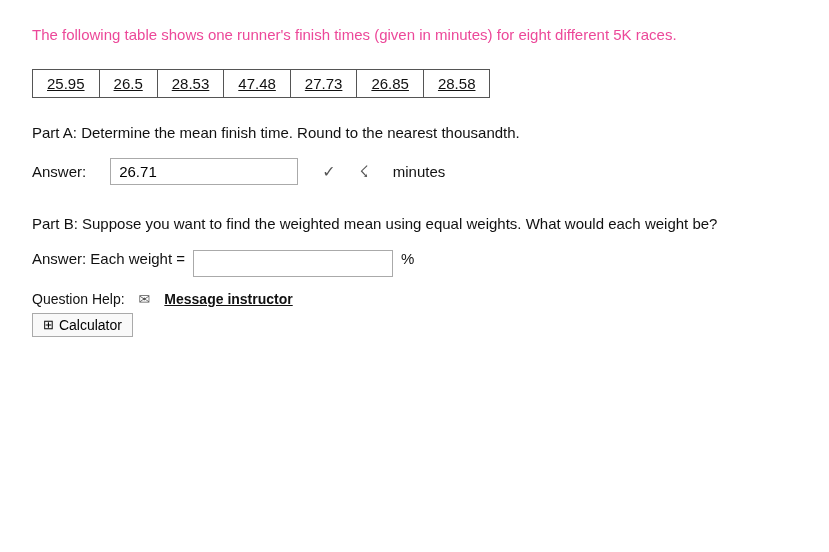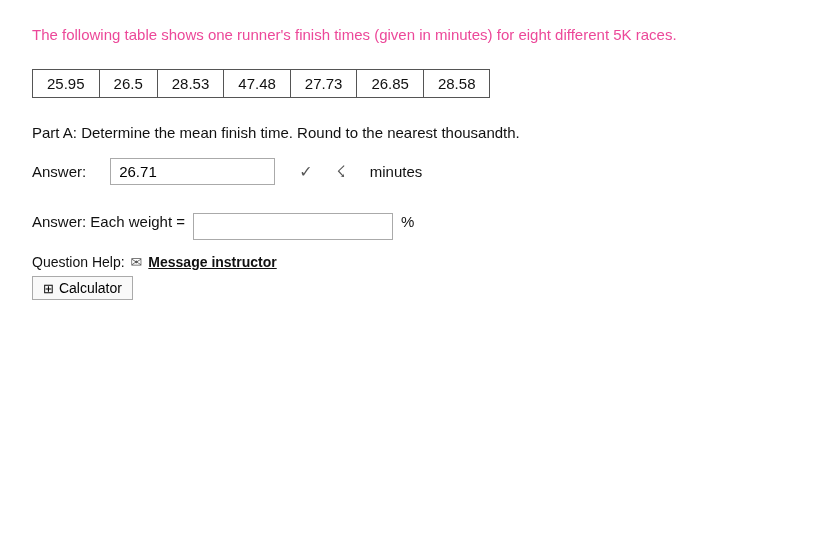--- a/index.html
+++ b/index.html
@@ -40,20 +40,21 @@
       margin-bottom: 24px;
     }
 
     .table-cell {
       border: 1px solid #555;
       padding: 5px 14px;
       font-size: 15px;
       color: #111;
       min-width: 56px;
       text-align: center;
+      text-decoration: underline;
     }
 
     .table-cell:not(:first-child) {
       border-left: none;
     }
 
     .part-label {
       font-size: 15px;
       color: #111;
       margin-bottom: 14px;
@@ -70,21 +71,21 @@
     .answer-label {
       font-size: 15px;
       color: #111;
       white-space: nowrap;
     }
 
     .answer-input {
       border: 1px solid #aaa;
       padding: 4px 8px;
       font-size: 15px;
-      width: 165px;
+      width: 188px;
       outline: none;
       background: #fff;
     }
 
     .check-icon {
       color: #555;
       font-size: 16px;
     }
 
     .edit-icon {
@@ -112,21 +113,21 @@
       padding: 4px 8px;
       font-size: 15px;
       width: 200px;
       outline: none;
       background: #fff;
     }
 
     .question-help-row {
       display: flex;
       align-items: center;
-      gap: 6px;
+      gap: 14px;
       margin-bottom: 6px;
     }
 
     .question-help-label {
       font-size: 14px;
       color: #111;
     }
 
     .message-instructor-link {
       font-size: 14px;
@@ -181,20 +182,21 @@
 
   <div class="answer-row">
     <span class="answer-label">Answer:</span>
     <input class="answer-input" type="text" value="26.71" style="">
     <span class="check-icon">✓</span>
     <span class="edit-icon">☇</span>
     <span class="unit-label">minutes</span>
   </div>
 
   <div class="part-b-container">
+    <p class="part-label">Part B: Suppose you want to find the weighted mean using equal weights. What would each weight be?</p>
 
     <div class="answer-row-b">
       <span class="answer-label">Answer: Each weight =</span>
       <input class="answer-input-b" type="text" value="" style="">
       <span class="unit-label">%</span>
     </div>
 
     <div class="question-help-row">
       <span class="question-help-label">Question Help:</span>
       <span class="mail-icon">✉</span>

